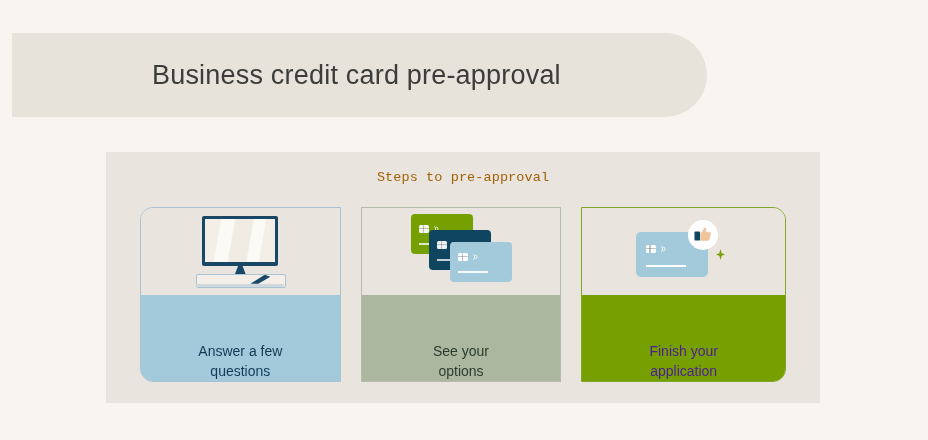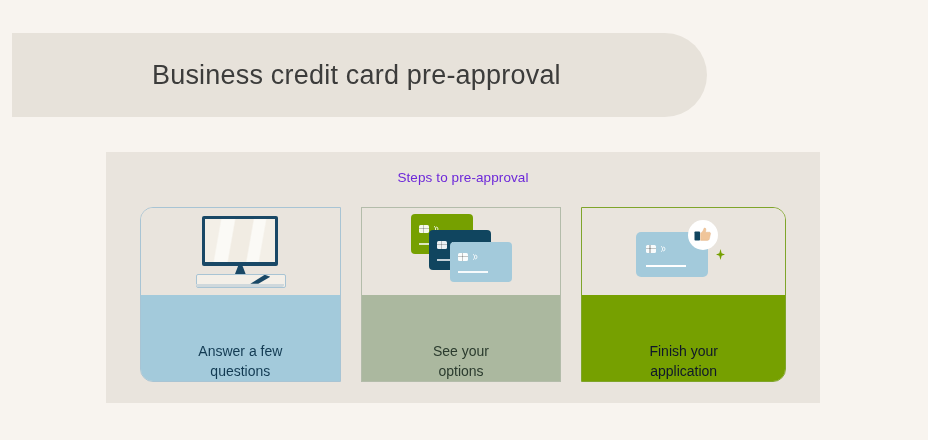--- a/index.html
+++ b/index.html
@@ -42,23 +42,24 @@
     position: absolute;
     left: 106px;
     top: 152px;
     width: 714px;
     height: 251px;
     background: #e9e4dd;
   }
   #steps-subtitle {
     text-align: center;
     font-size: 13.5px;
-    color: #6d28d9;
+    color: #a16207;
     padding-top: 18px;
     letter-spacing: 0.1px;
+    font-family: Liberation Mono, monospace;
   }
 
   #steps-row {
     position: absolute;
     left: 34px;
     top: 55px;
     width: 646px;
     height: 175px;
     display: flex;
     gap: 20px;
@@ -102,21 +103,21 @@
     display: flex;
     align-items: center;
     justify-content: center;
     text-align: center;
     font-size: 14px;
     line-height: 1.38;
     color: #123a52;
   }
   .card-label.on-first  { background: #a3cadb; }
   .card-label.on-second { background: #abb89f; color: #2b3b2e; }
-  .card-label.on-third  { background: #76a000; color: #0f172a; align-items: flex-end; }
+  .card-label.on-third  { background: #76a000; color: #4c1d95; align-items: flex-end; }
 
   .label-text { padding: 0 8px; margin-top: 47px; }
 
   
   .monitor-wrap { width: 108px; height: 72px; position: relative; }
   .monitor-screen {
     position: absolute;
     left: 16px; top: 0;
     width: 76px; height: 50px;
     background: #194866;

